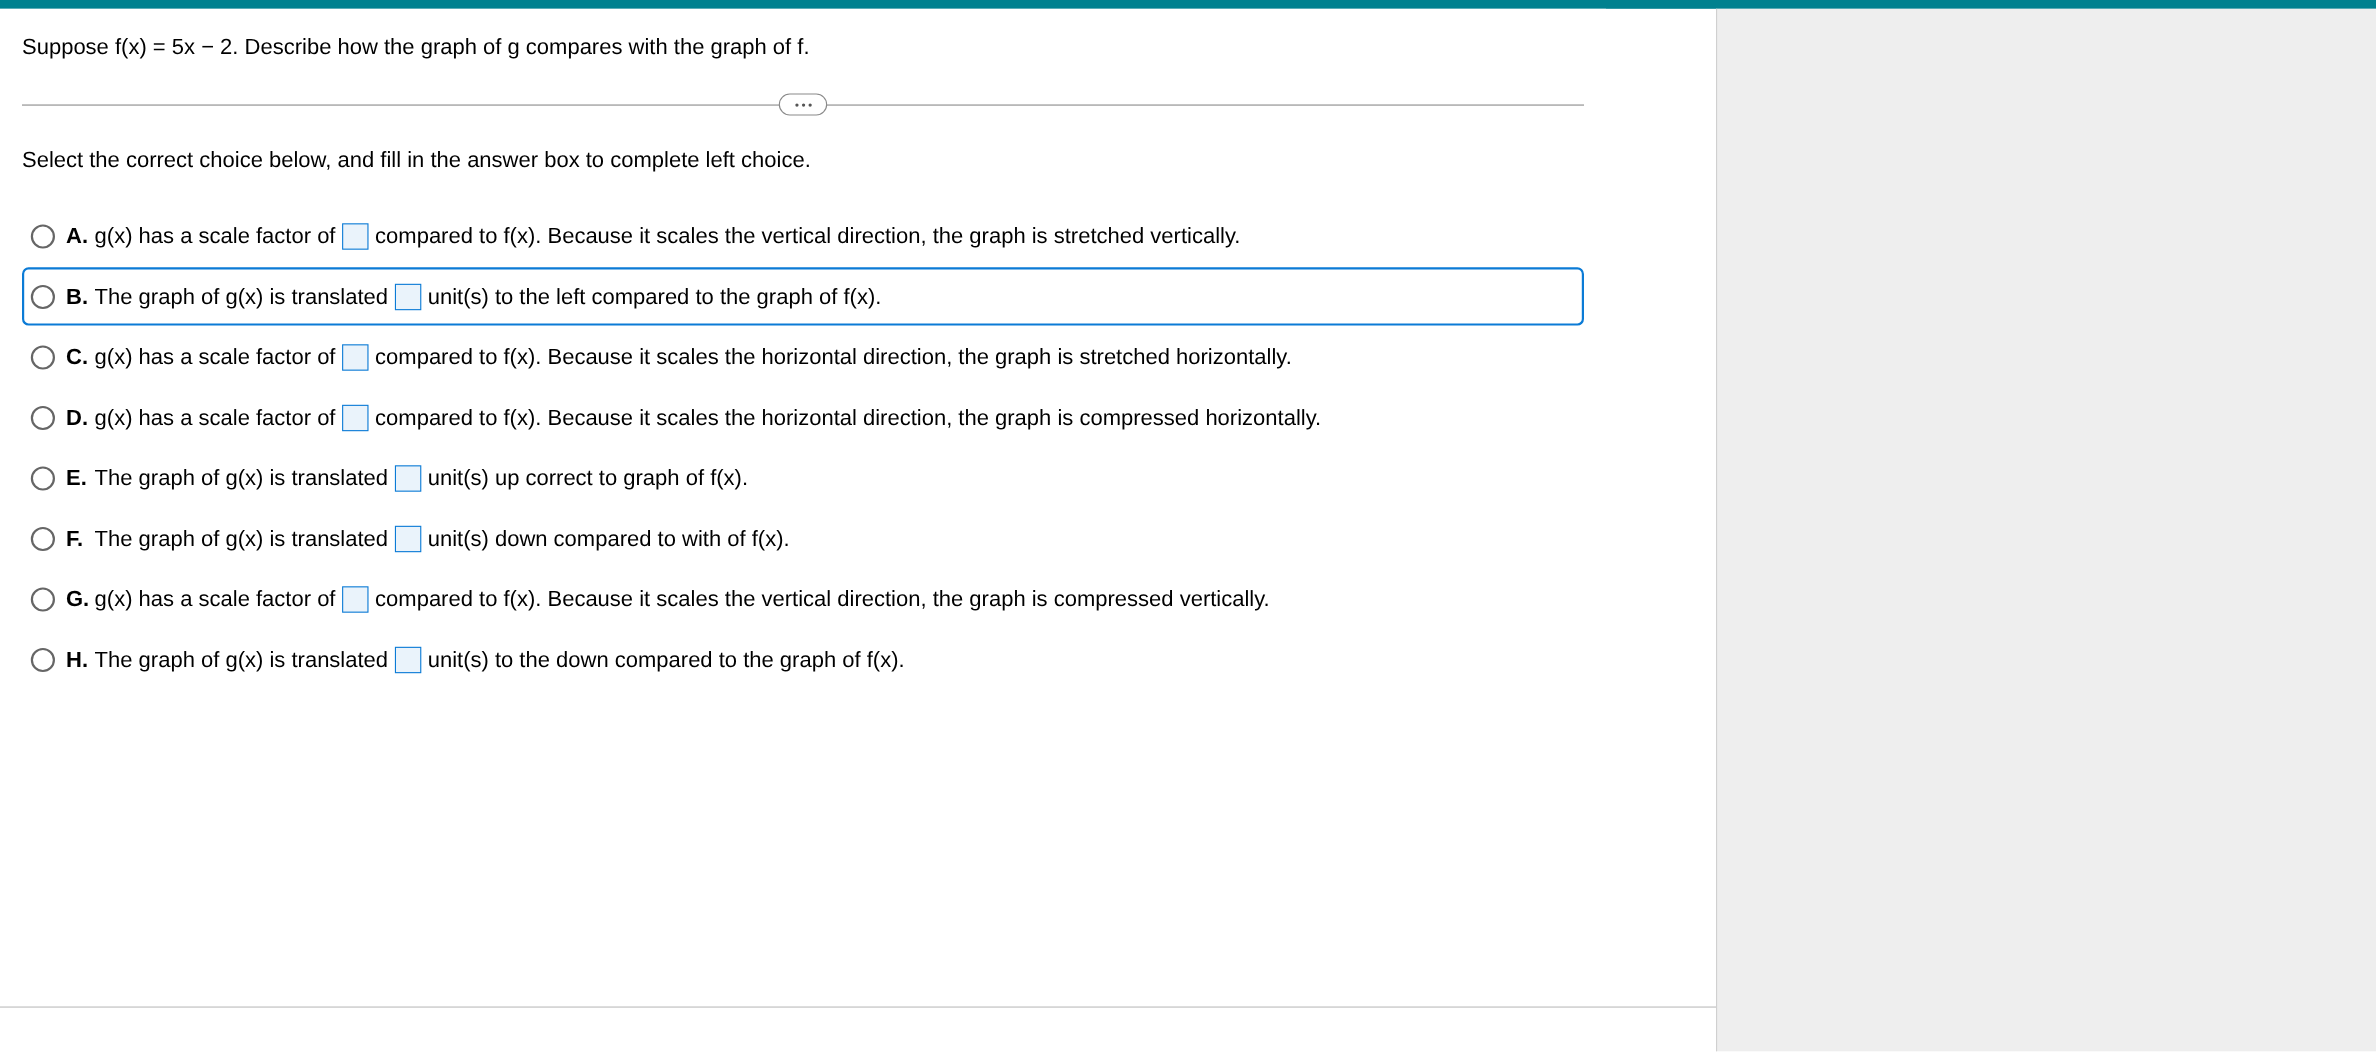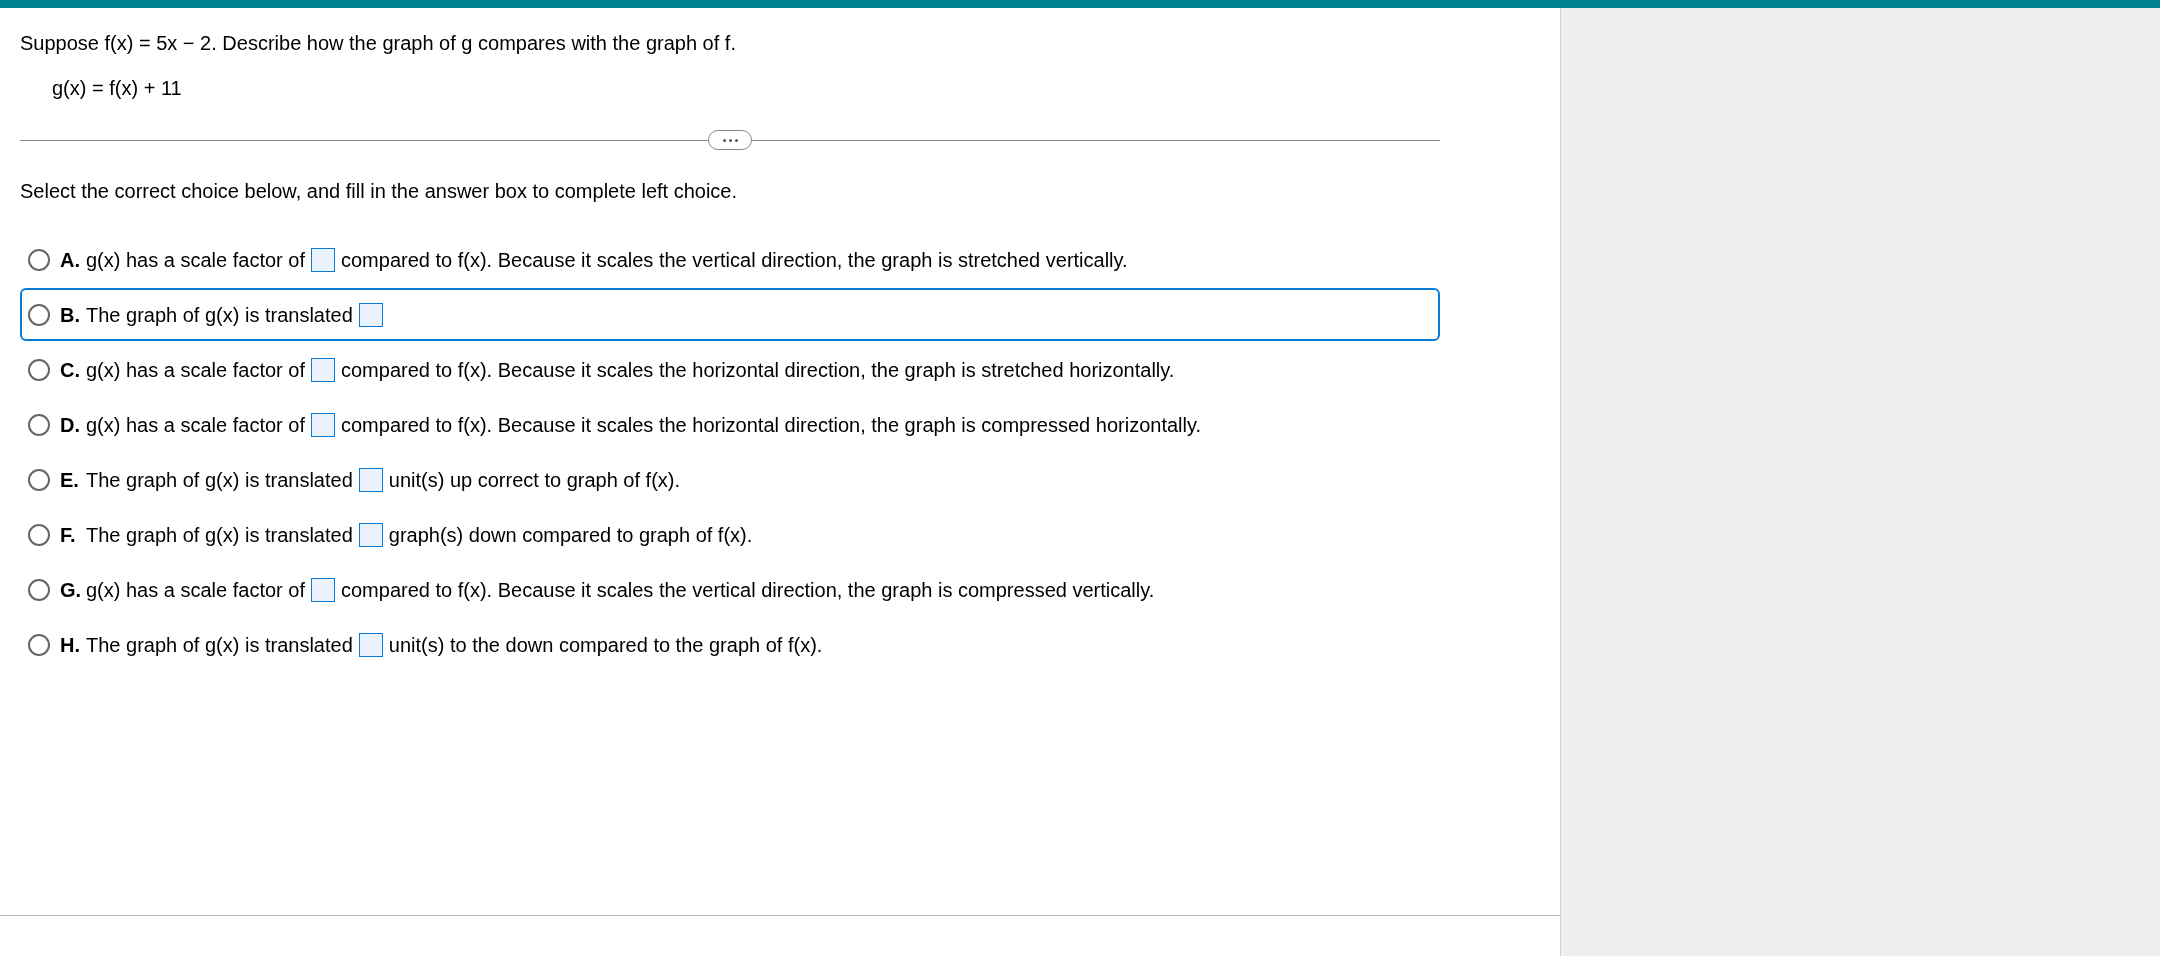--- a/index.html
+++ b/index.html
@@ -130,21 +130,20 @@
 </style>
 </head>
 <body>
 
 <div class="topbar"></div>
 
 <div class="content-wrap">
 
   <div class="question-area">
     <div class="q-line">Suppose f(x) = 5x − 2. Describe how the graph of g compares with the graph of f.</div>
-    <div class="q-line q-sub">g(x) = f(x) + 11</div>
   </div>
 
   <div class="divider-row">
     <hr class="divider-line">
     <div class="dots-pill">
       <span class="dot"></span>
         <span class="dot"></span>
         <span class="dot"></span>
     </div>
   </div>
@@ -160,20 +159,21 @@
           <span class="blank"></span>
           <span>compared to f(x). Because it scales the vertical direction, the graph is stretched vertically.</span>
         </span>
       </div>
       <div class="choice-row selected">
         <span class="radio"></span>
         <span class="letter">B.</span>
         <span class="choice-text">
           <span>The graph of g(x) is translated</span>
           <span class="blank"></span>
+          <span>unit(s) to the left compared to the graph of f(x).</span>
         </span>
       </div>
       <div class="choice-row">
         <span class="radio"></span>
         <span class="letter">C.</span>
         <span class="choice-text">
           <span>g(x) has a scale factor of</span>
           <span class="blank"></span>
           <span>compared to f(x). Because it scales the horizontal direction, the graph is stretched horizontally.</span>
         </span>
@@ -195,21 +195,21 @@
           <span class="blank"></span>
           <span>unit(s) up correct to graph of f(x).</span>
         </span>
       </div>
       <div class="choice-row">
         <span class="radio"></span>
         <span class="letter">F.</span>
         <span class="choice-text">
           <span>The graph of g(x) is translated</span>
           <span class="blank"></span>
-          <span>graph(s) down compared to graph of f(x).</span>
+          <span>unit(s) down compared to with of f(x).</span>
         </span>
       </div>
       <div class="choice-row">
         <span class="radio"></span>
         <span class="letter">G.</span>
         <span class="choice-text">
           <span>g(x) has a scale factor of</span>
           <span class="blank"></span>
           <span>compared to f(x). Because it scales the vertical direction, the graph is compressed vertically.</span>
         </span>

